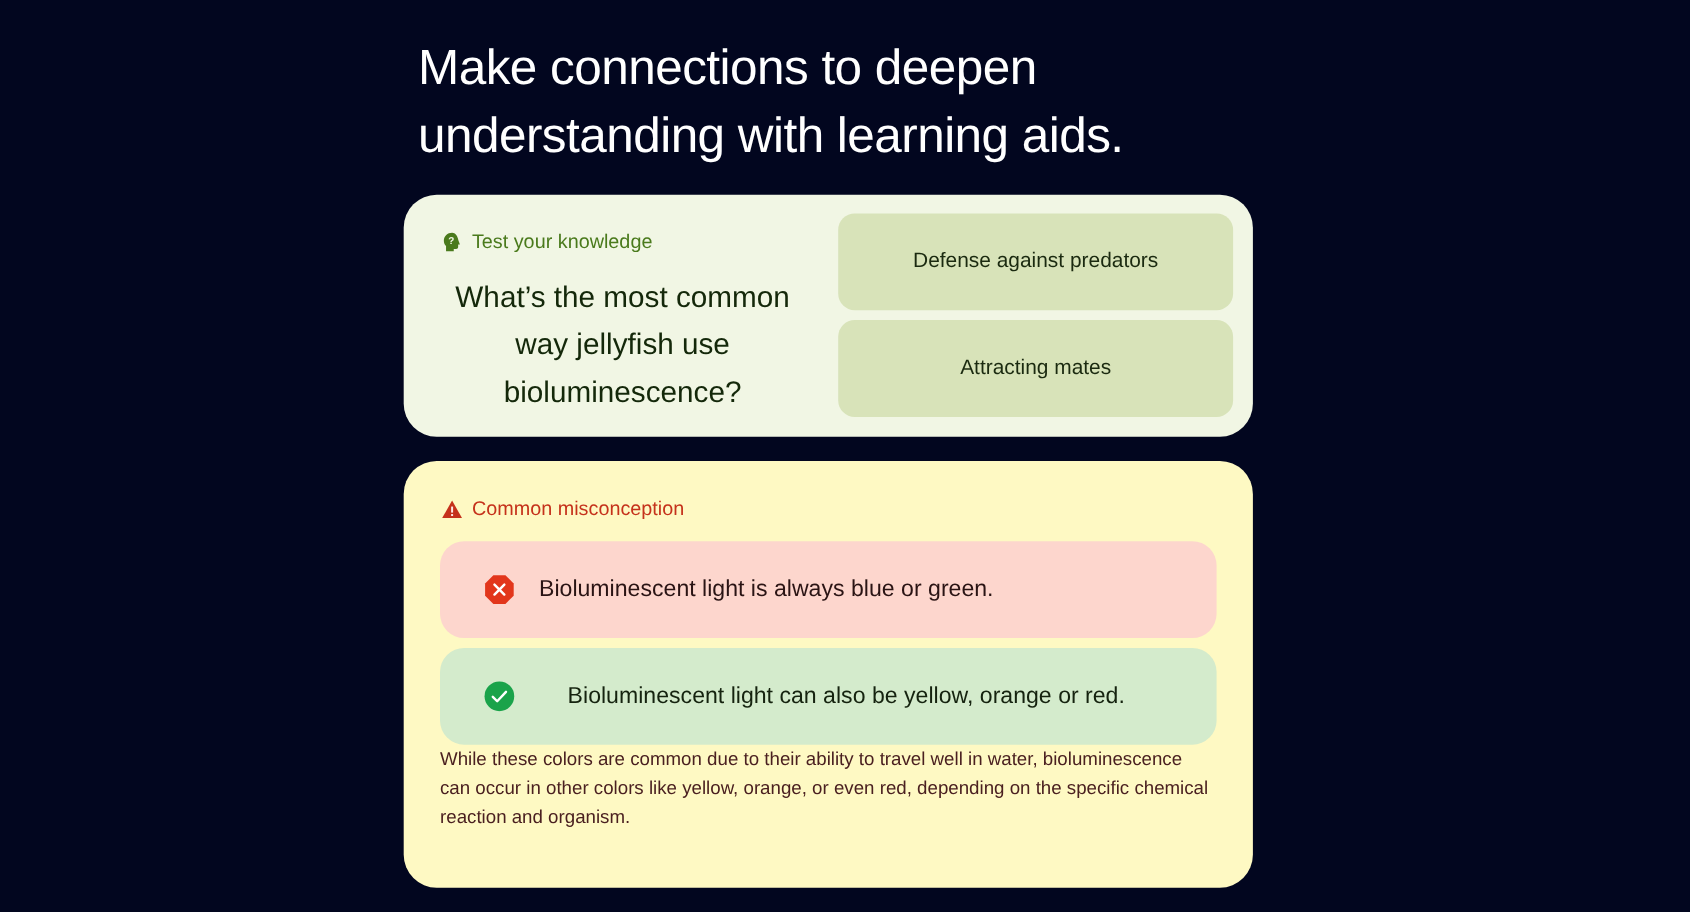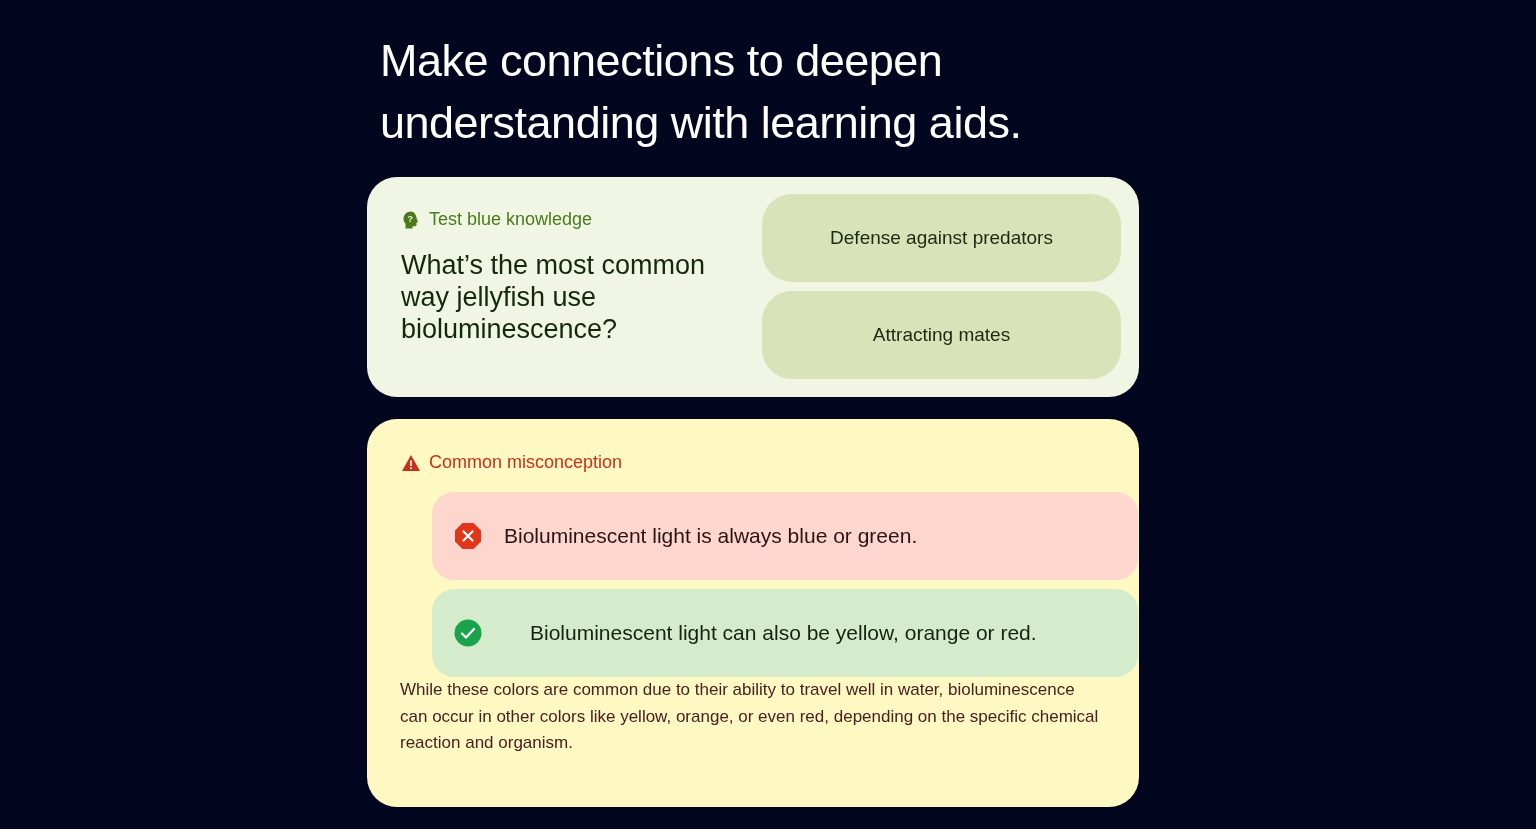--- a/index.html
+++ b/index.html
@@ -20,34 +20,34 @@
     .quiz { top:177px; height:220px; background:#f1f6e4; }
     .misc { top:419px; height:388px; background:#fef9c3; }
     .label {
       position:absolute; display:flex; align-items:center; gap:8px;
       font-size:18px;
     }
     .quiz .label { left:34px; top:32px; color:#4a7a1c; }
     .misc .label { left:34px; top:33px; color:#c5321b; }
     .question {
       position:absolute; left:34px; top:72px; width:330px;
-      color:#14280a; font-size:27px; line-height:32px; margin:0;
+      color:#14280a; font-size:27px; line-height:43px; margin:0;text-align:center;
     }
     .option {
       position:absolute; left:395px; width:359px; height:88px;
-      background:#d8e3b9; border-radius:30px; border:none;
+      background:#d8e3b9; border-radius:15px; border:none;
       color:#1b2a10; font-size:19px; font-family:"Liberation Sans", sans-serif;
       display:flex; align-items:center; justify-content:center; cursor:pointer;
     }
     .opt1 { top:17px; }
     .opt2 { top:114px; }
     .row {
       position:absolute; left:33px; width:706px; height:88px; border-radius:22px;
-      display:flex; align-items:center; box-sizing:border-box; padding-left:22px; gap:22px;
-      font-size:21px; color:#2a1414;margin-left:32px;
+      display:flex; align-items:center; box-sizing:border-box; padding-left:40px; gap:22px;
+      font-size:21px; color:#2a1414;
     }
     .wrong { top:73px; background:#fdd6cd; }
     .right { top:170px; background:#d4ebcc; color:#15230f;gap:48px; }
     .desc {
       position:absolute; left:33px; top:258px; width:700px;
       color:#4a2020; font-size:17px; line-height:26.5px; margin:0;
     }
     svg { display:block; }
   </style>
 </head>
@@ -56,21 +56,21 @@
 <h1 class="headline">Make connections to deepen understanding with learning aids.</h1>
 
 <div class="card quiz">
   <div class="label">
     <span>
       <svg width="20" height="20" viewBox="0 0 20 20">
         <path d="M10 1.5c-4.2 0-7.5 3.1-7.5 7.3 0 1.9.7 3.6 2 4.9V18.5h7v-2.2h2.2c1 0 1.8-.8 1.8-1.8v-2.3h1.6L15.7 8.5C15.2 4.5 12.9 1.5 10 1.5z" fill="#4a7a1c"></path>
         <text x="9.3" y="12" font-size="9" font-weight="bold" fill="#f1f6e4" text-anchor="middle" font-family="Liberation Sans, sans-serif">?</text>
       </svg>
     </span>
-    <span>Test blue knowledge</span>
+    <span>Test your knowledge</span>
   </div>
   <p class="question">What’s the most common way jellyfish use bioluminescence?</p>
   <button class="option opt1">Defense against predators</button>
   <button class="option opt2">Attracting mates</button>
 </div>
 
 <div class="card misc">
   <div class="label">
     <span>
       <svg width="20" height="18" viewBox="0 0 20 18">

